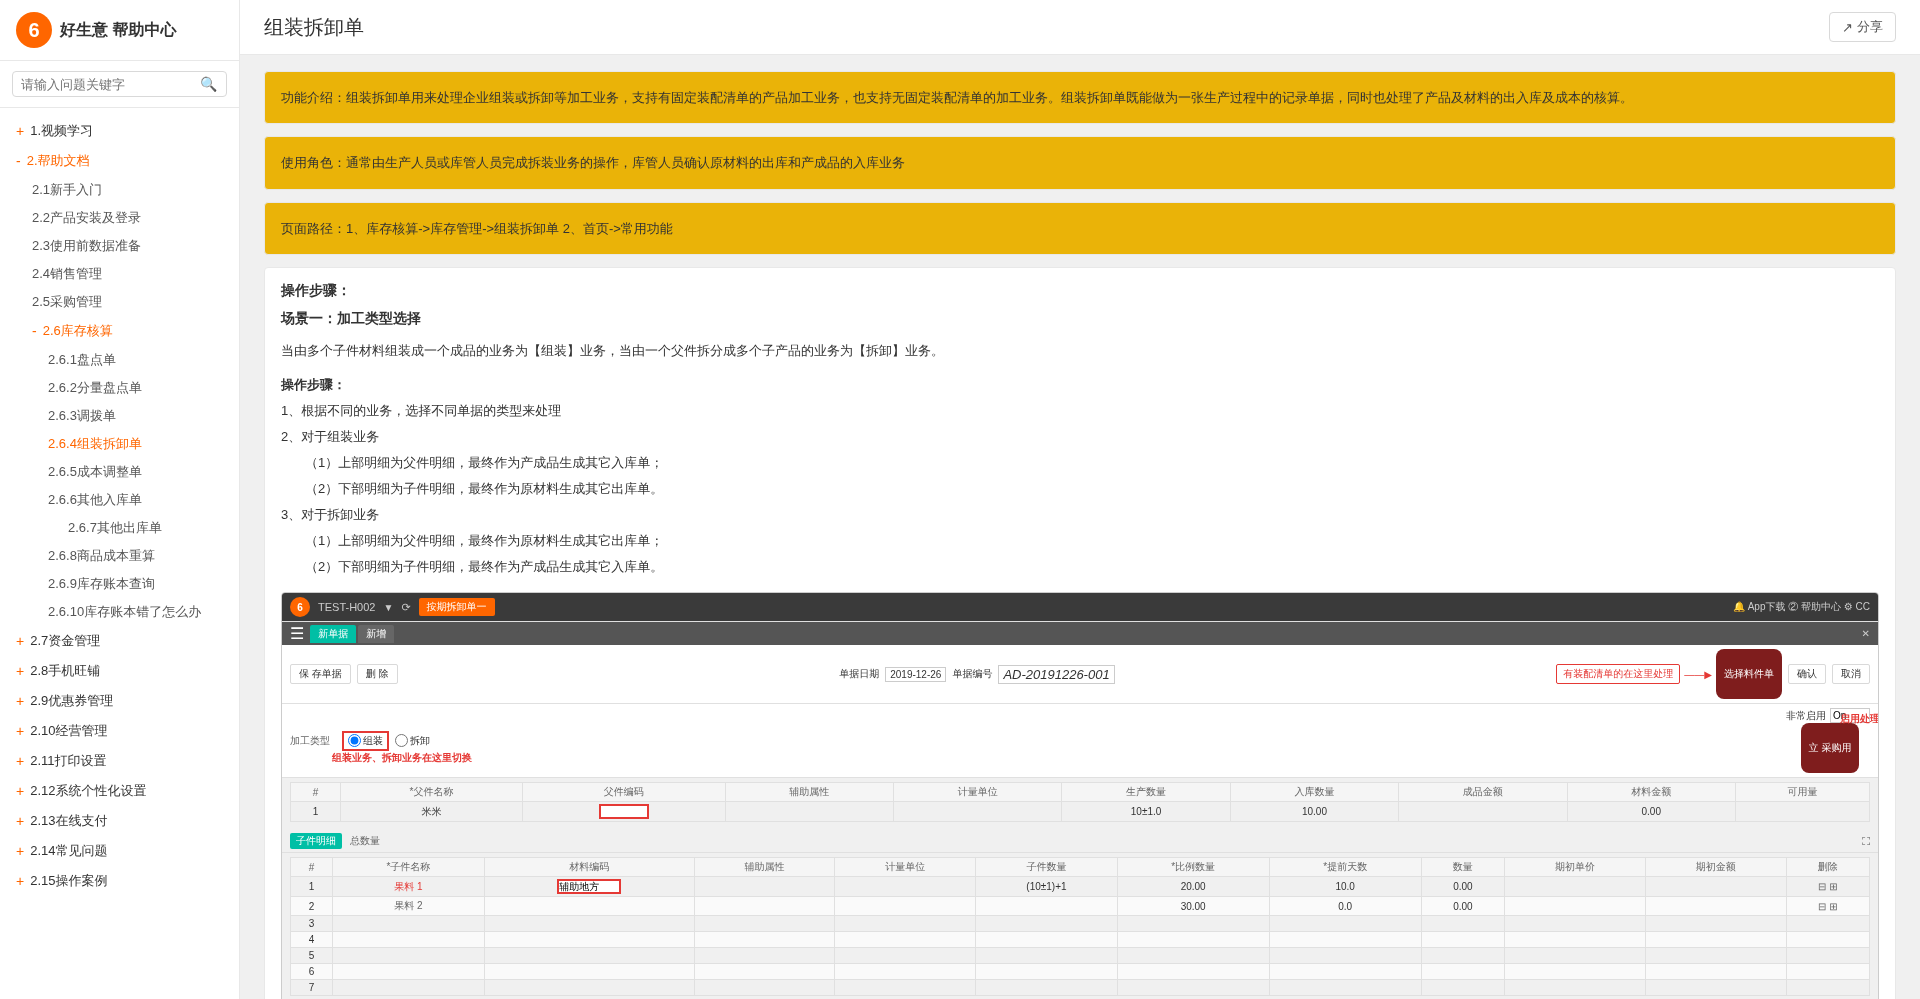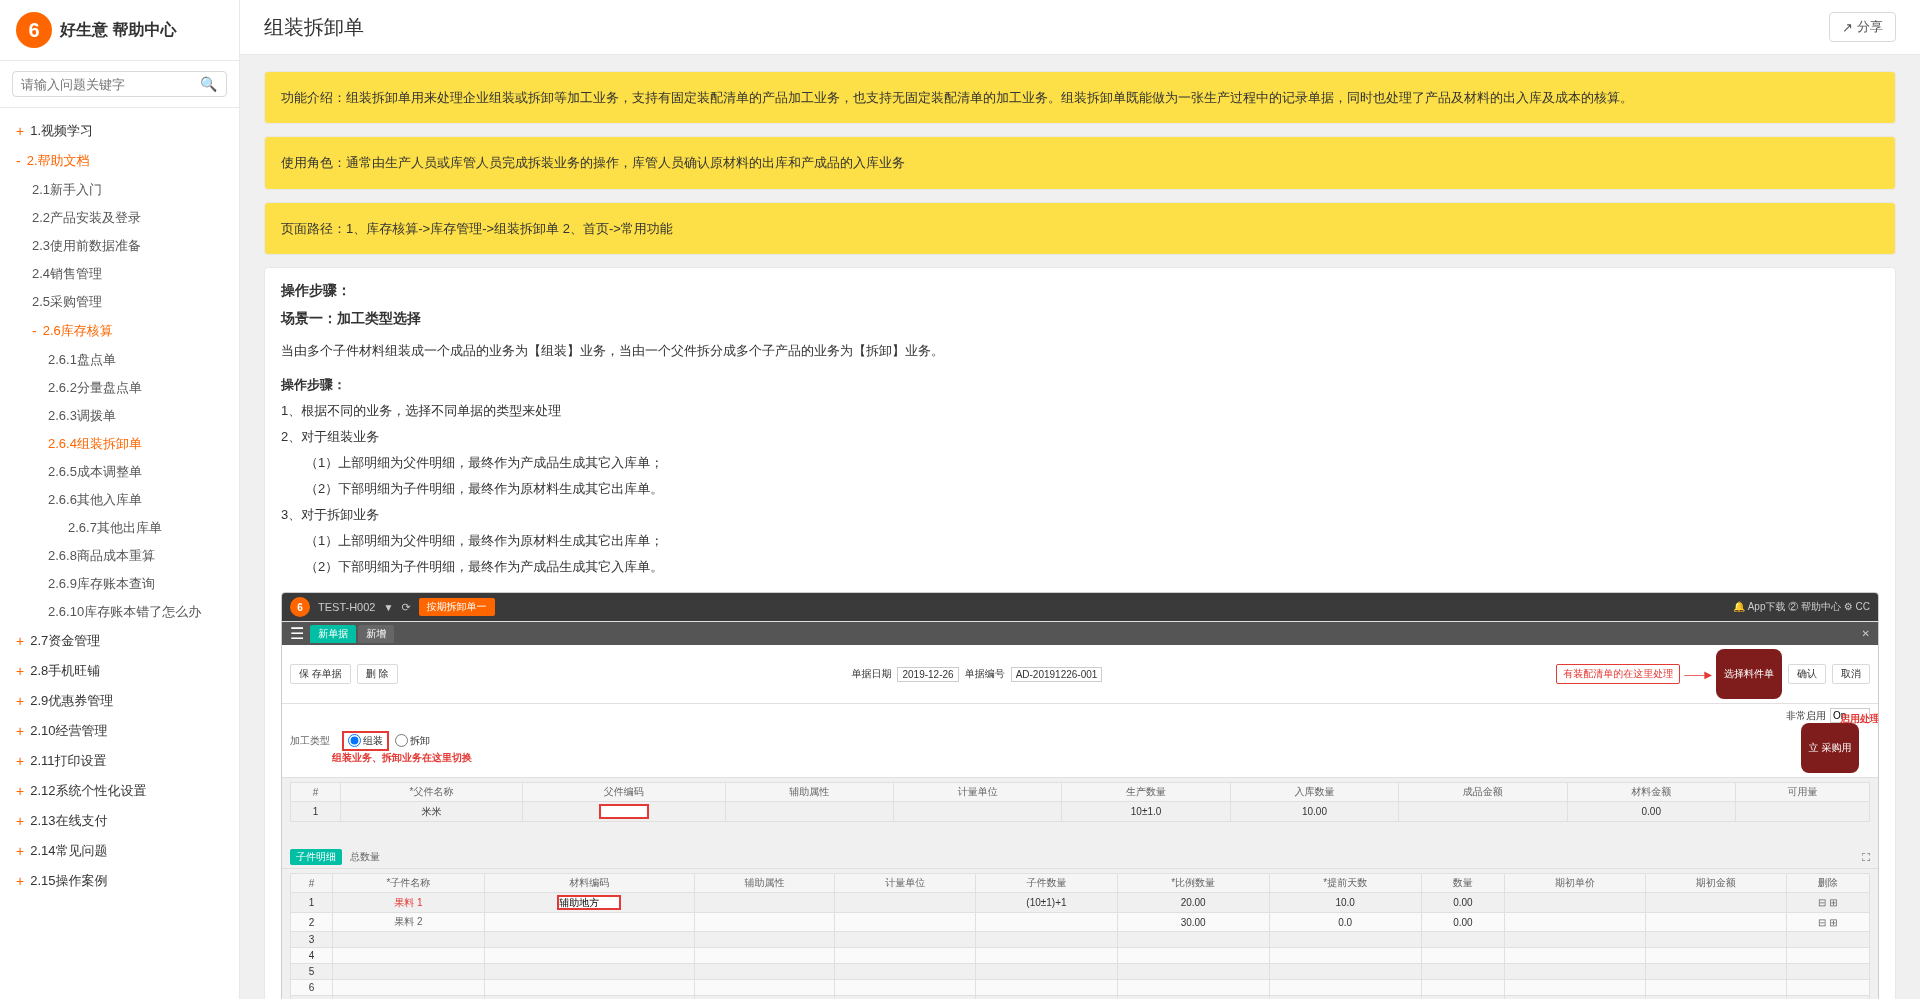--- a/index.html
+++ b/index.html
@@ -106,21 +106,21 @@
     }
 
     #content-area {
       flex: 1;
       overflow-y: auto;
       padding: 16px 24px;
       background: #f0f0f0;
     }
 
     .info-box {
-      background: #fde047;
+      background: #eab308;
       border: 1px solid #e8e8e8;
       border-radius: 4px;
       padding: 14px 16px;
       margin-bottom: 12px;
       font-size: 13px;
       line-height: 1.8;
       color: #333;
     }
 
     .section-title {
@@ -419,21 +419,21 @@
             <span style="color:#ccc; font-size:10px;">✕</span>
           </div>
 
           <div class="mock-toolbar">
             <button class="mock-btn-white" style="font-size:10px;">保 存单据</button>
             <button class="mock-btn-white" style="font-size:10px;">删 除</button>
             <span style="flex:1;"></span>
             <span style="font-size:10px;">单据日期</span>
             <span style="font-size:10px; border:1px solid #ccc; padding:1px 4px;">2019-12-26</span>
             <span style="font-size:10px;">单据编号</span>
-            <span style="font-size:10px; border:1px solid #ccc; padding:1px 4px;">AD-20191226-001</span>
+            <span style="font-size:13px; border:1px solid #ccc; padding:1px 4px;font-style:italic;">AD-20191226-001</span>
             <span style="flex:1;"></span>
 
             <div style="position:relative; display:inline-flex; align-items:center; gap:4px;">
               <span class="mock-top-annotation">有装配清单的在这里处理</span>
               <span style="color:#e53935; font-size:10px;">——▶</span>
               <button class="mock-btn-orange" style="font-size:10px;">选择料件单</button>
             </div>
             <button class="mock-btn-white" style="font-size:10px;">确认</button>
             <button class="mock-btn-white" style="font-size:10px;">取消</button>
           </div>
@@ -499,21 +499,21 @@
                   <td>10±1.0</td>
                   <td>10.00</td>
                   <td></td>
                   <td>0.00</td>
                   <td></td>
                 </tr>
               </tbody>
             </table>
           </div>
 
-          <div class="mock-section-header" style="margin-top:20px;">
+          <div class="mock-section-header" style="margin-top:4px;">
             <span class="mock-section-toggle teal">子件明细</span>
             <span style="font-size:10px; color:#666; margin-left:4px;">总数量</span>
             <span style="flex:1;"></span>
             <span style="font-size:11px; color:#555; cursor:pointer;">⛶</span>
           </div>
 
           <div style="padding:0 8px 4px; overflow-x:auto; position:relative;">
             <table class="mock-table">
               <thead>
                 <tr>

